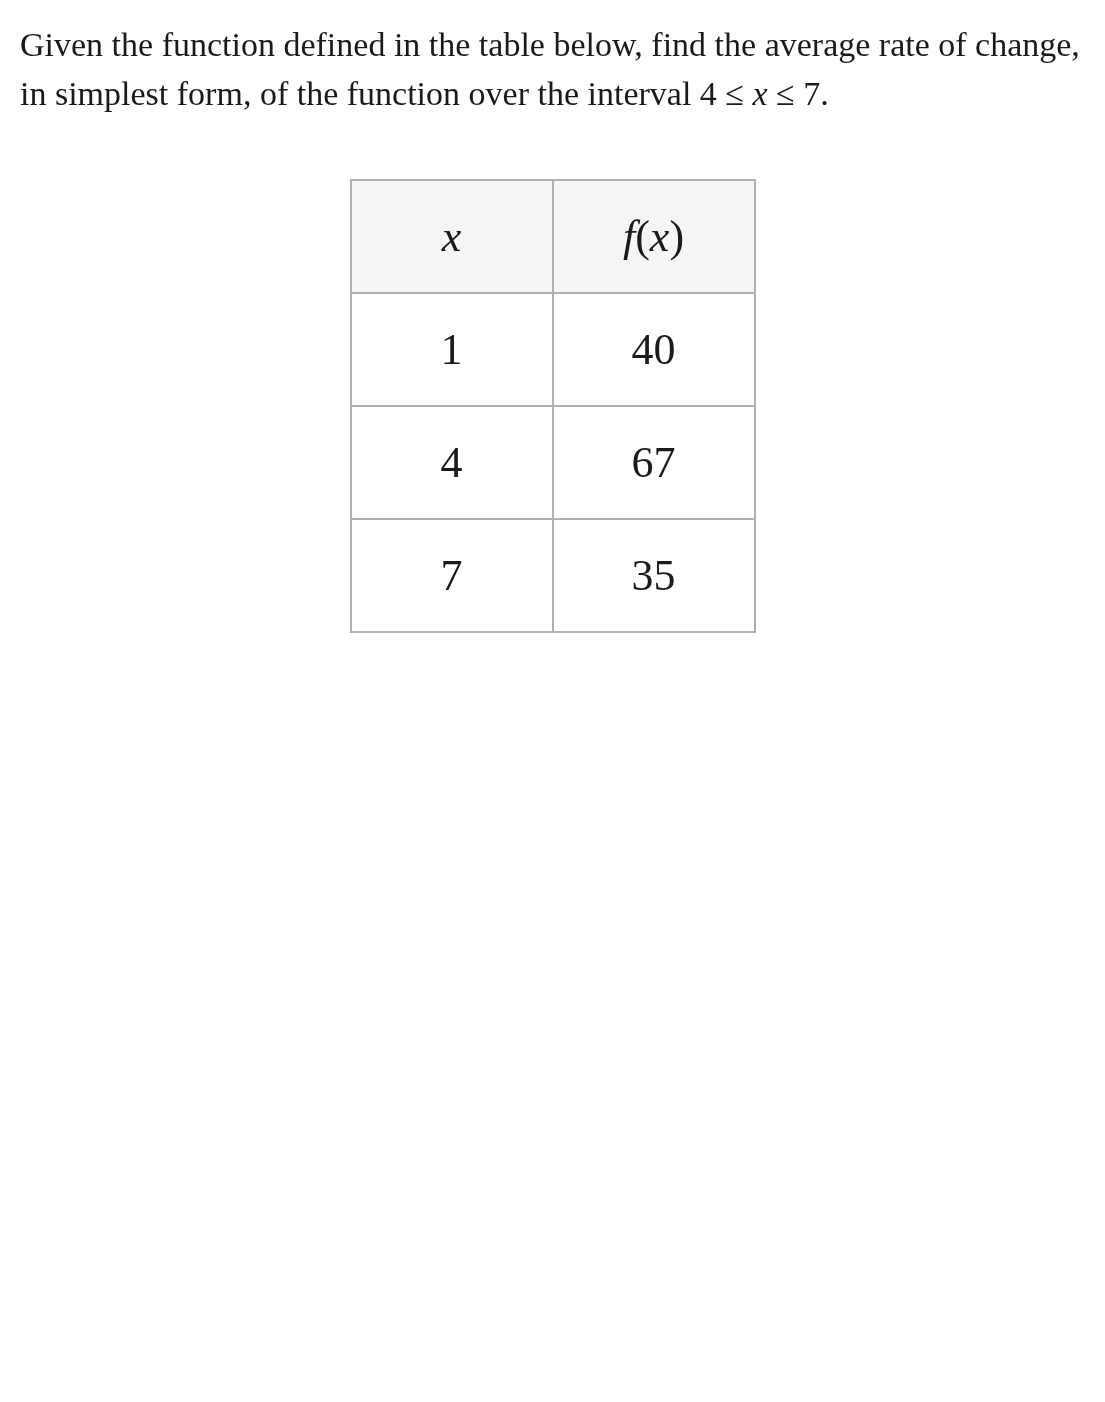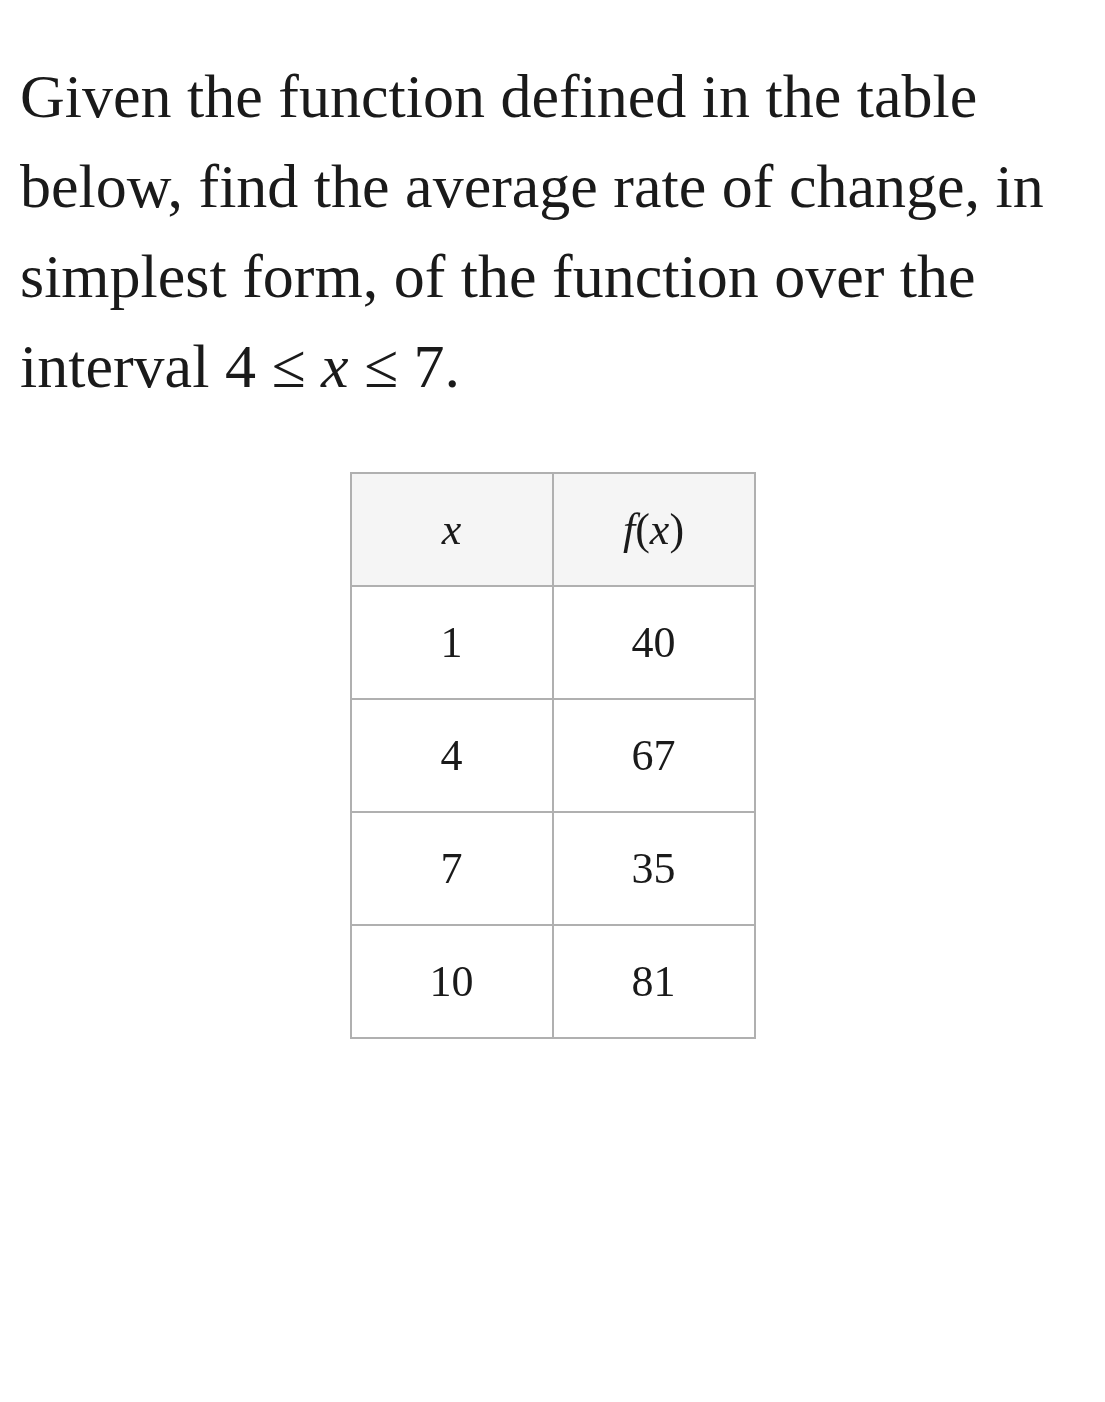--- a/index.html
+++ b/index.html
@@ -5,24 +5,23 @@
   body {
     margin: 0;
     padding: 20px;
     font-family: Georgia, 'Times New Roman', serif;
     color: #1a1a1a;
     background: #ffffff;
     width: 1105px;
     box-sizing: border-box;
   }
   .problem-text {
-    font-size: 62px;
+    font-size: 34px;
     line-height: 1.45;
     margin-bottom: 60px;
-    margin-top: 32px;
   }
   .math-var {
     font-style: italic;
     font-family: 'Times New Roman', serif;
   }
   .interval {
     white-space: nowrap;
   }
   table {
     border-collapse: collapse;
@@ -66,18 +65,14 @@
     <td>40</td>
   </tr>
   <tr>
     <td>4</td>
     <td>67</td>
   </tr>
   <tr>
     <td>7</td>
     <td>35</td>
   </tr>
-  <tr>
-    <td>10</td>
-    <td>81</td>
-  </tr>
 </tbody>
   </table>
 
 </body></html>

